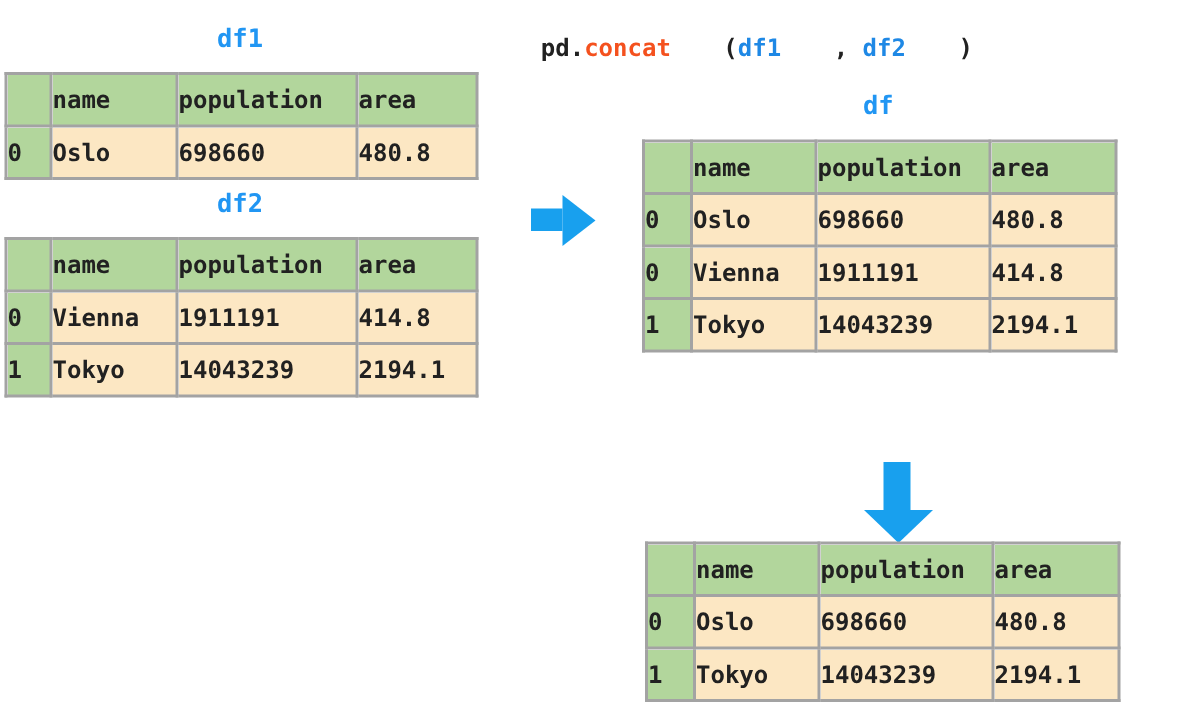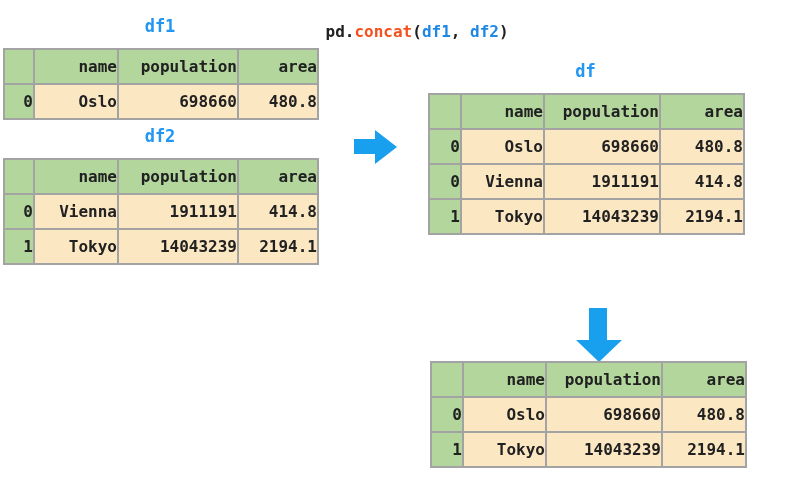--- a/index.html
+++ b/index.html
@@ -15,32 +15,32 @@
   }
   html,body{margin:0;padding:0;background:#ffffff;}
   .canvas{
     position:relative;width:800px;height:477px;background:#ffffff;overflow:hidden;
     font-family:"DejaVu Sans Mono", monospace;
   }
   .code{
     position:absolute;font:700 16px "DejaVu Sans Mono", monospace;color:var(--code-dark);
     white-space:pre;letter-spacing:0;
   }
-  .tk-d{color:var(--code-dark);}
+  .tk-d{color:var(--code-dark);margin-left:35px;}
   .tk-o{color:var(--code-orange);}
   .tk-b{color:var(--code-blue);}
   .tk-g{color:var(--code-green);}
   .tk-or{color:#555555;font-style:italic;}
   .tbl-title{
     position:absolute;text-align:center;font:700 17px "DejaVu Sans Mono", monospace;
     color:var(--accent-blue);
   }
   table{border-collapse:collapse;position:absolute;table-layout:fixed;border-spacing:0;}
   th,td{
-    border:2px solid var(--border-gray);text-align:right;vertical-align:middle;
+    border:2px solid var(--border-gray);text-align:left;vertical-align:middle;
     font:700 16px "DejaVu Sans Mono", monospace;color:var(--code-dark);padding:0;overflow:hidden;
   }
   tr{height:35px;}
   th{background:var(--header-green);font-weight:700;}
   td{background:var(--cell-tan);}
   td.idx{background:var(--header-green);}
   .arrow-stem-right{position:absolute;background:var(--arrow-blue);}
   .arrow-head-right{
     position:absolute;width:0;height:0;
     border-top:17px solid transparent;border-bottom:17px solid transparent;

